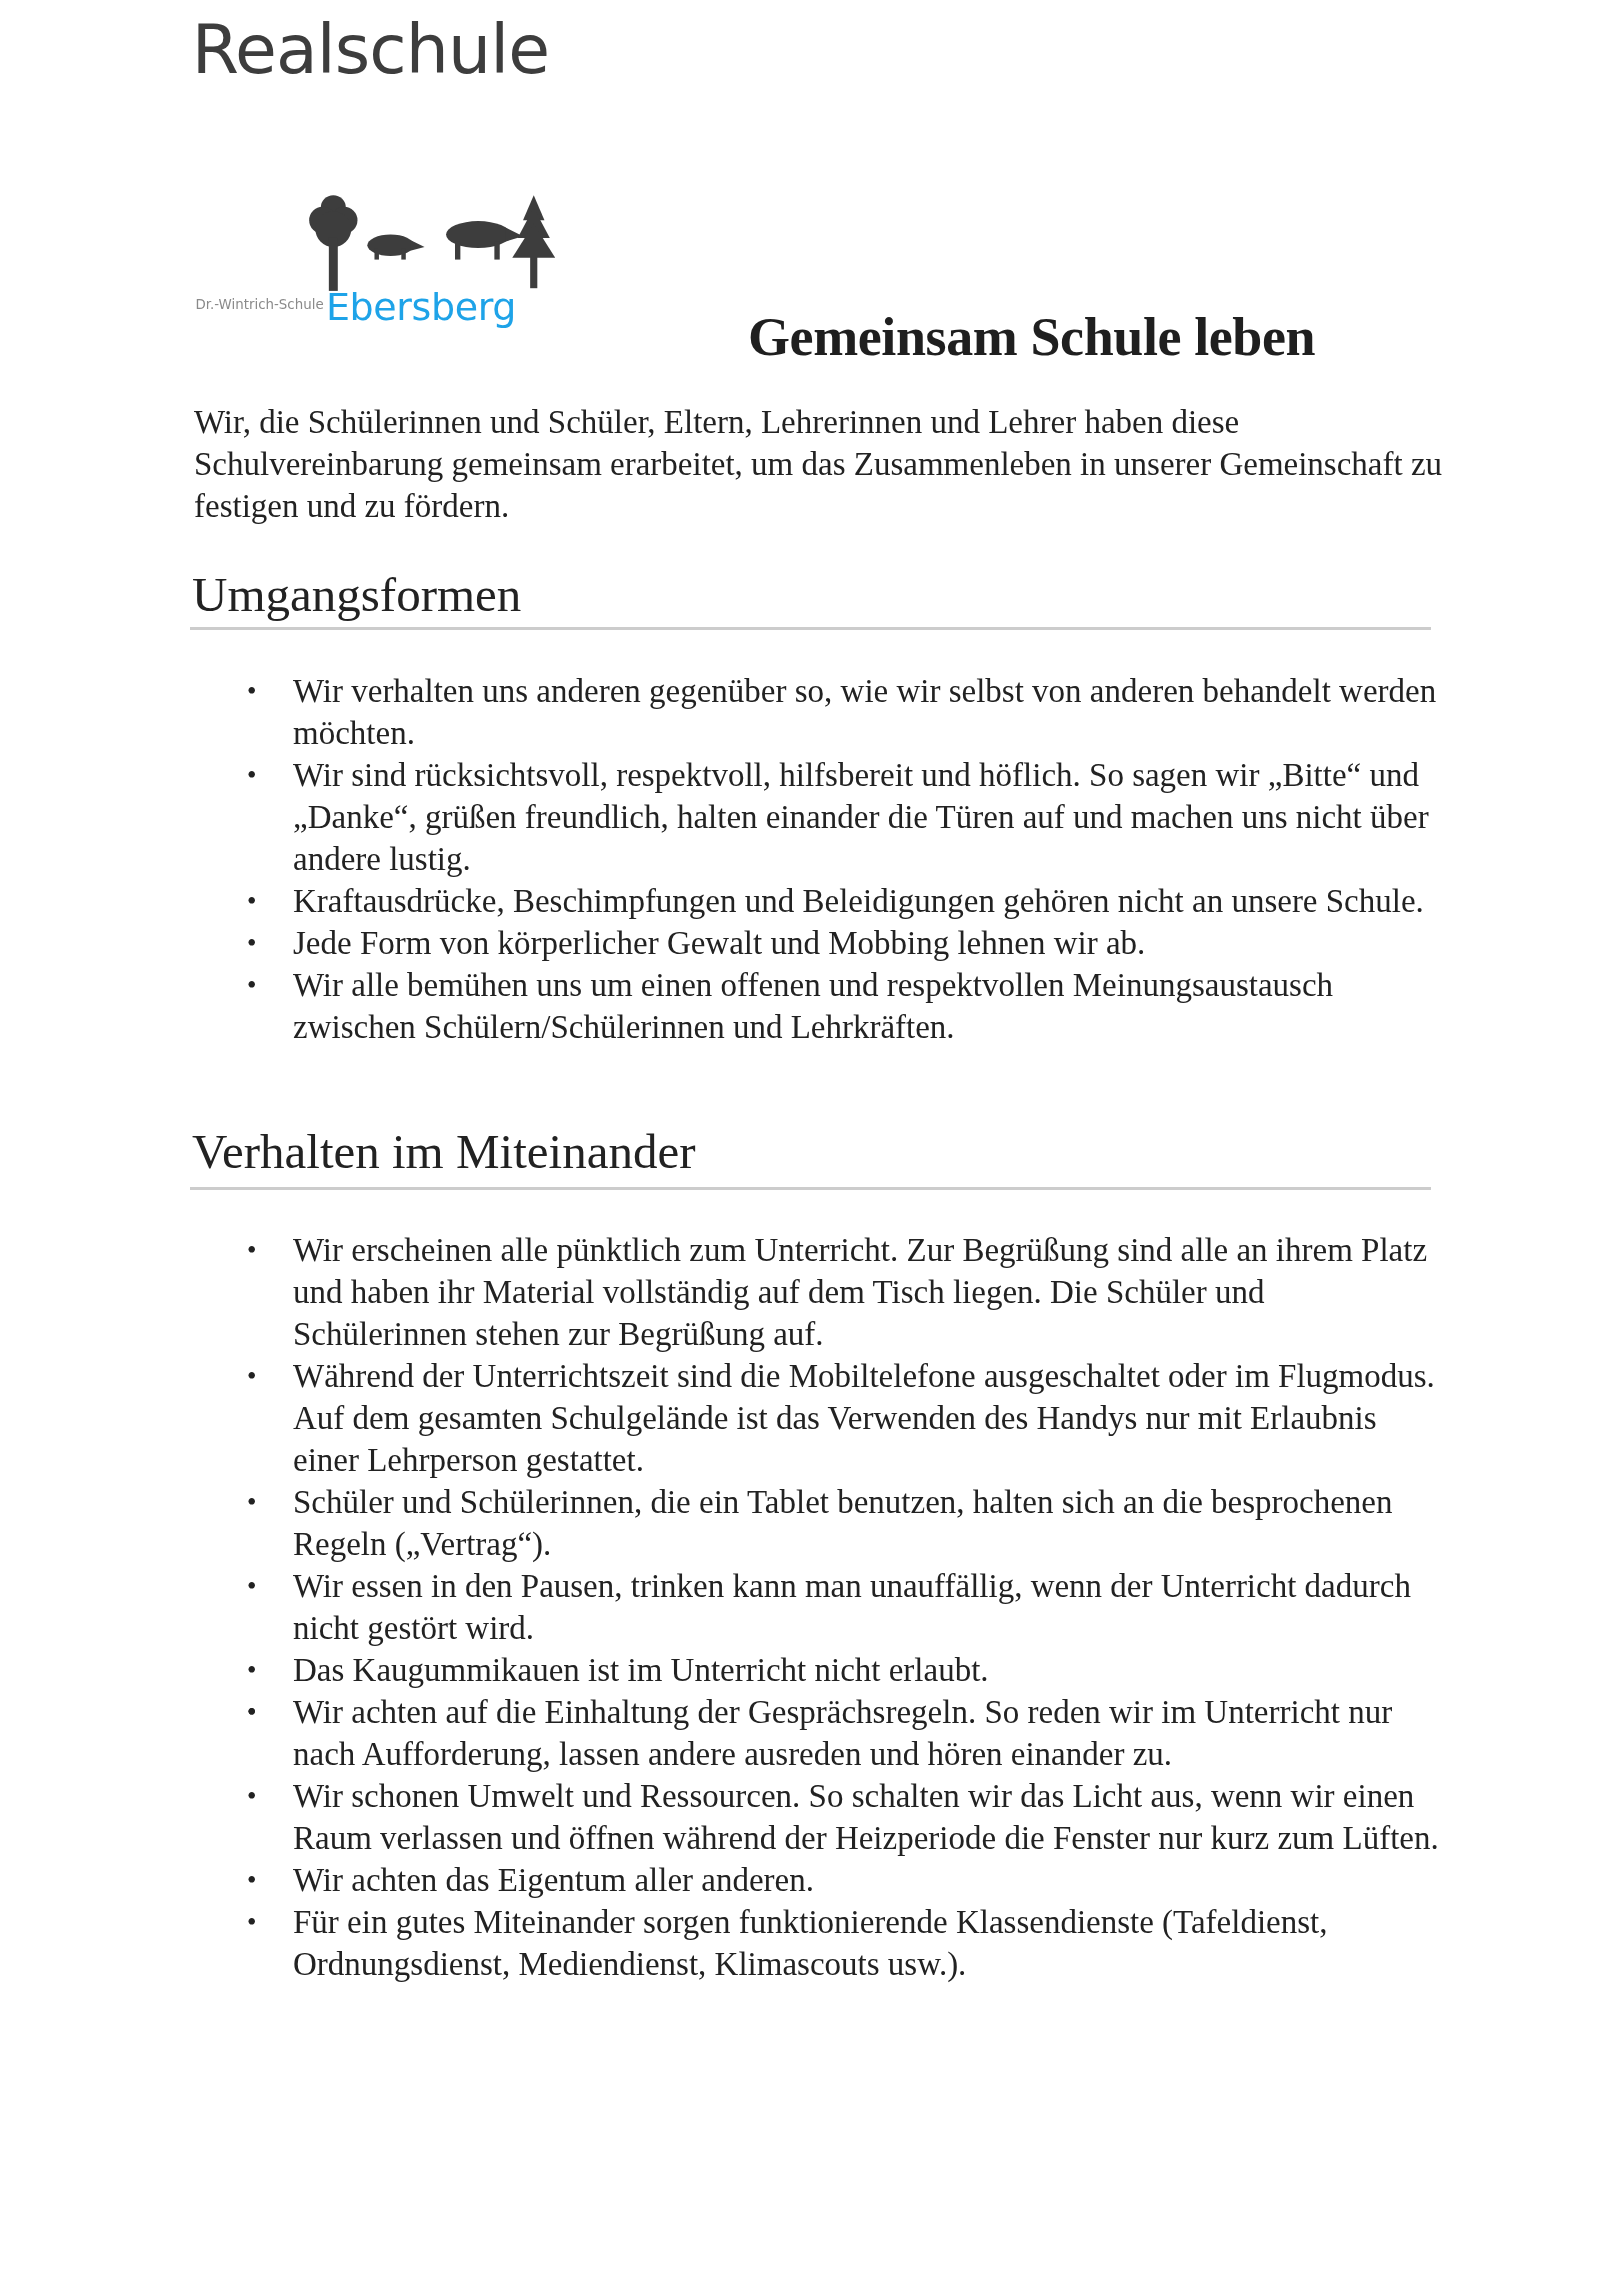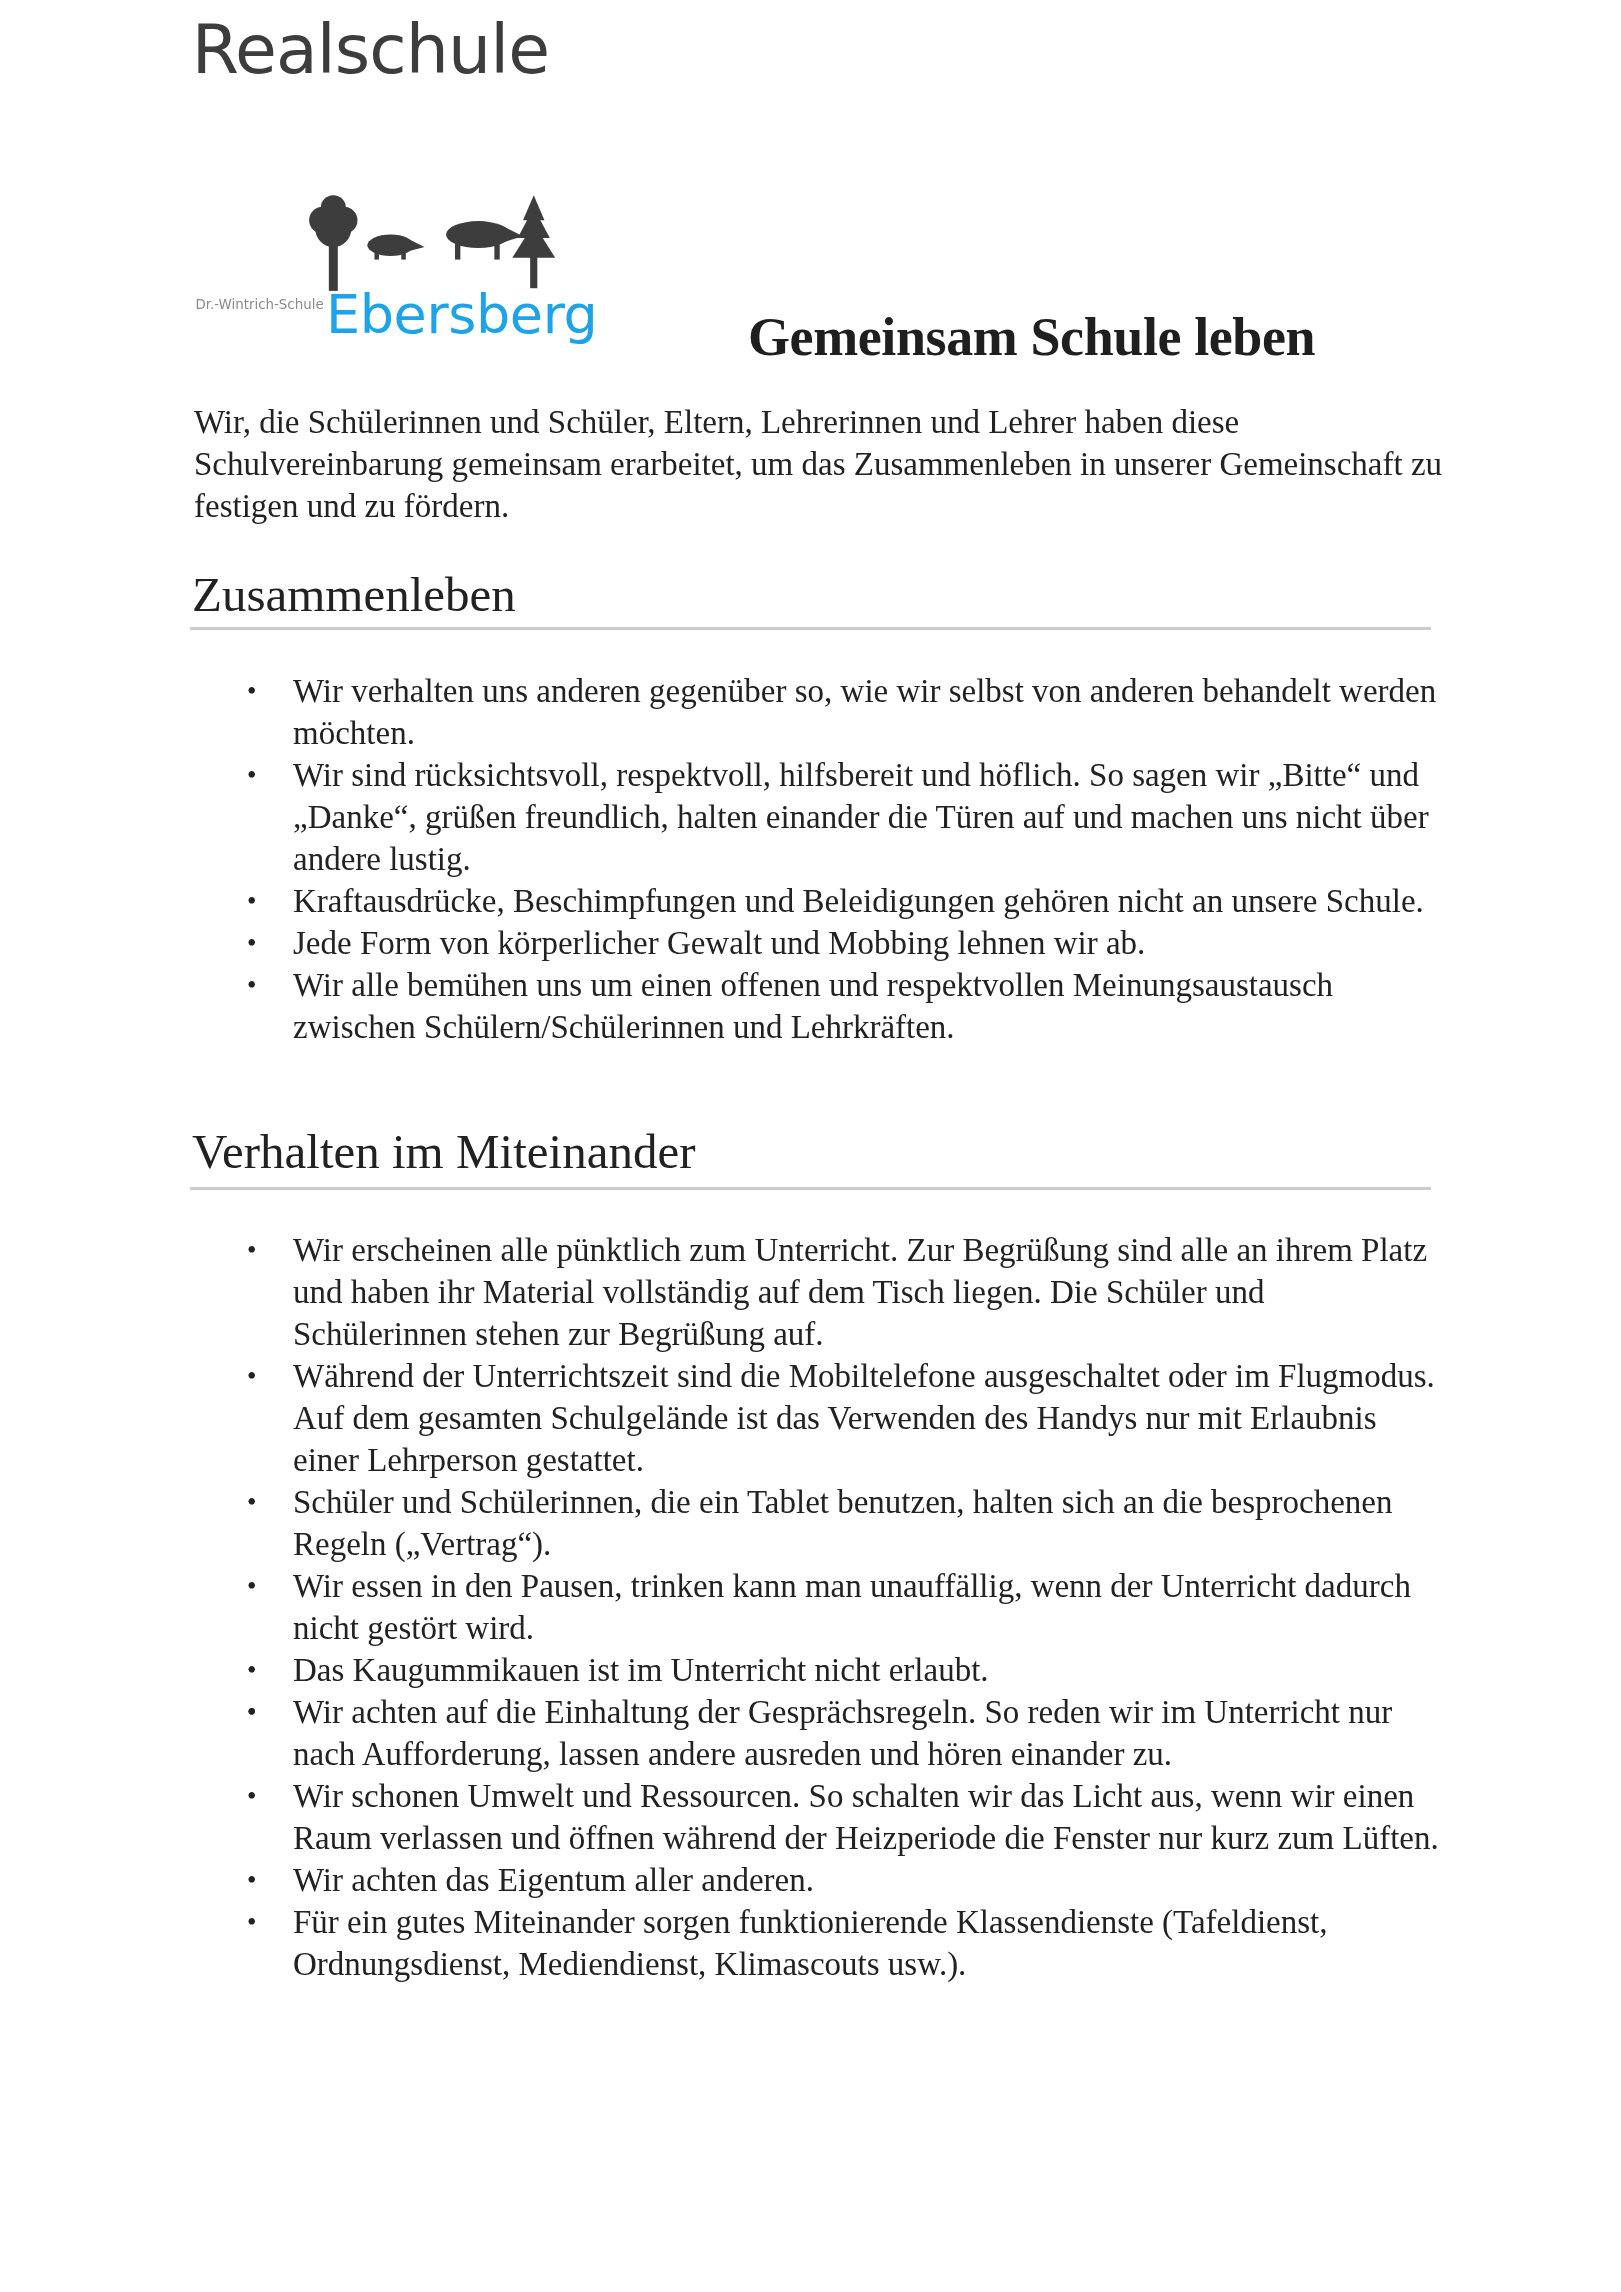--- a/index.html
+++ b/index.html
@@ -21,21 +21,21 @@
     top: 43px;
   }
   .logo-sub {
     position: absolute; left: 5.4px; top: 110px;
     font-family: "DejaVu Sans", "Liberation Sans", sans-serif;
     font-size: 13.4px; color: #8a8a8a; line-height: 1;
   }
   .logo-city {
     position: absolute; left: 136px; top: 100px;
     font-family: "DejaVu Sans", "Liberation Sans", sans-serif;
-    font-size: 54px; color: #1ea3e8; line-height: 1; letter-spacing: -0.4px;
+    font-size: 38px; color: #1ea3e8; line-height: 1; letter-spacing: -0.4px;
   }
 
   .title {
     position: absolute; left: 736px; top: 296px;
     font-size: 54px; font-weight: bold; color: #1f1f1f; line-height: 1.1;
     letter-spacing: -0.4px;
   }
 
   .intro {
     position: absolute; left: 194px; top: 401px; width: 1254px;
@@ -98,21 +98,21 @@
     </svg>
     <div class="logo-main">Realschule</div>
     <div class="logo-sub">Dr.-Wintrich-Schule</div>
     <div class="logo-city">Ebersberg</div>
   </div>
 
   <h1 class="title" style="margin:12px">Gemeinsam Schule leben</h1>
 
   <p class="intro" style="margin:0">Wir, die Schülerinnen und Schüler, Eltern, Lehrerinnen und Lehrer haben diese Schulvereinbarung gemeinsam erarbeitet, um das Zusammenleben in unserer Gemeinschaft zu festigen und zu fördern.</p>
 
-  <h2 class="section-heading" style="margin:0; top:570px;">Zusammenleben</h2>
+  <h2 class="section-heading" style="margin:0; top:570px;">Umgangsformen</h2>
   <div class="rule" style="top:627px;"></div>
   <ul class="bullets" style="top:670px;">
     <li><span class="bullet">•</span><span>Wir verhalten uns anderen gegenüber so, wie wir selbst von anderen behandelt werden möchten.</span></li>
     <li><span class="bullet">•</span><span>Wir sind rücksichtsvoll, respektvoll, hilfsbereit und höflich. So sagen wir „Bitte“ und „Danke“, grüßen freundlich, halten einander die Türen auf und machen uns nicht über andere lustig.</span></li>
     <li><span class="bullet">•</span><span>Kraftausdrücke, Beschimpfungen und Beleidigungen gehören nicht an unsere Schule.</span></li>
     <li><span class="bullet">•</span><span>Jede Form von körperlicher Gewalt und Mobbing lehnen wir ab.</span></li>
     <li><span class="bullet">•</span><span>Wir alle bemühen uns um einen offenen und respektvollen Meinungsaustausch zwischen Schülern/Schülerinnen und Lehrkräften.</span></li>
   </ul>
 
   <h2 class="section-heading" style="margin:0; top:1127px;">Verhalten im Miteinander</h2>

